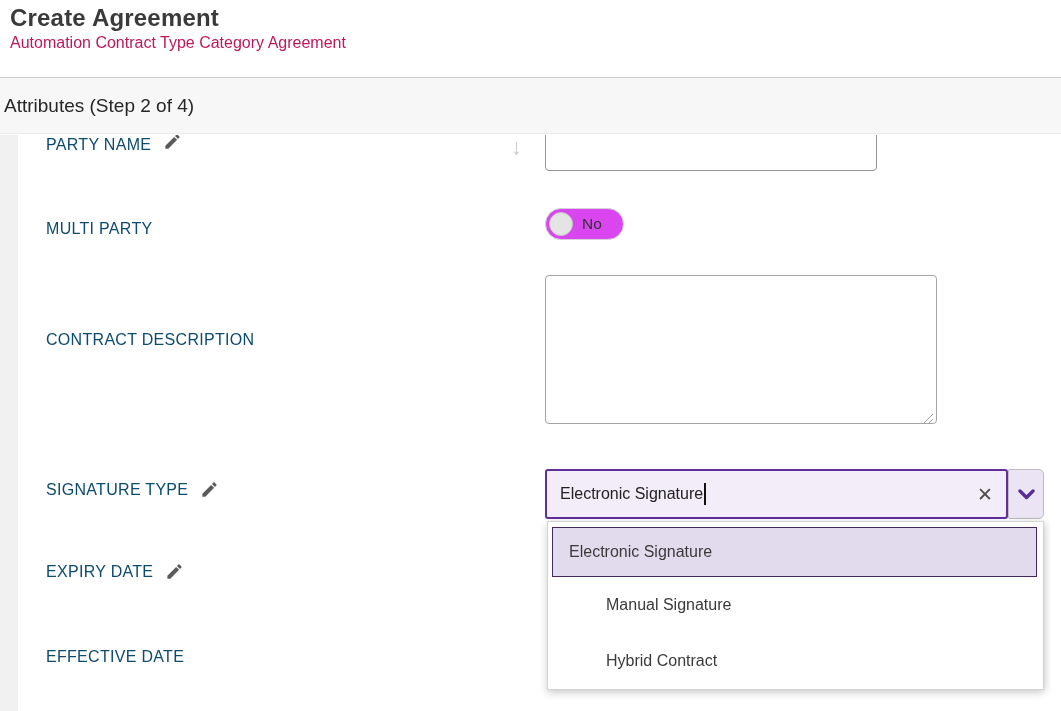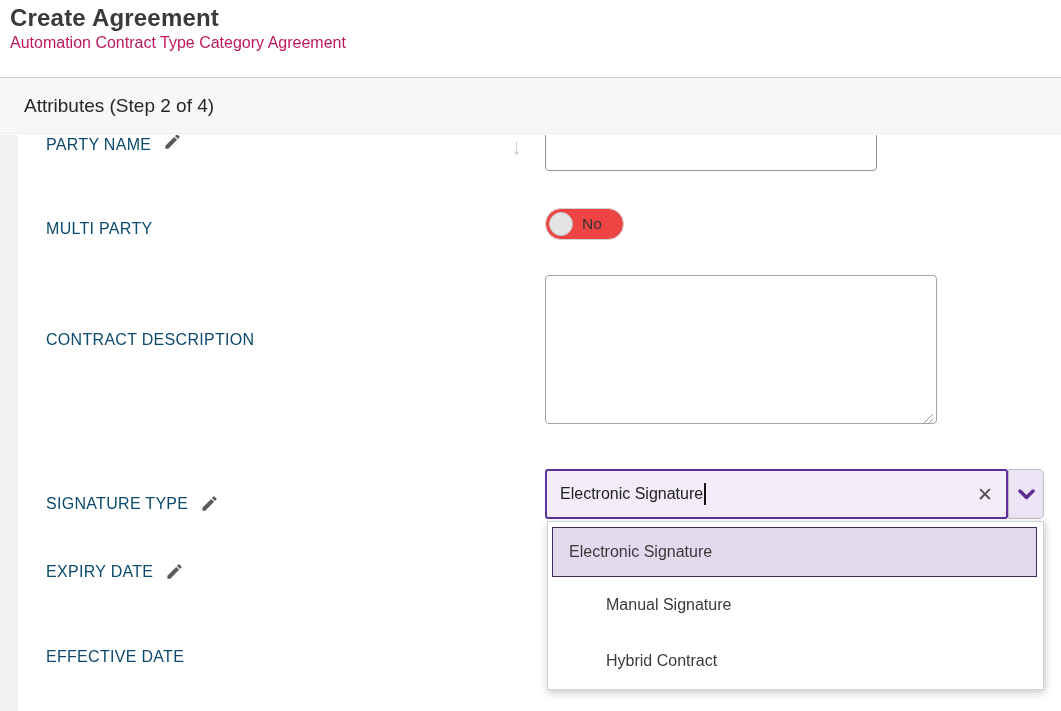--- a/index.html
+++ b/index.html
@@ -13,21 +13,21 @@
 
   
   .hdr { position:absolute; left:10px; top:4px; }
   .hdr-title { font-size:24px; font-weight:700; color:#3a3a3a; letter-spacing:.2px; }
   .hdr-sub   { font-size:16px; color:#be185d; margin-top:2px; }
 
   
   .section-bar {
     position:absolute; left:0; right:0; top:77px; height:57px;
     background:#f7f7f7; border-top:1px solid #cdcdcd; border-bottom:1px solid #ececec;
-    display:flex; align-items:center; padding-left:24px; z-index:20;
+    display:flex; align-items:center; padding-left:4px; z-index:20;
   }
   .section-bar .txt { font-size:19px; color:#262626; }
 
   
   .content { position:absolute; left:0; right:0; top:135px; bottom:0; overflow:hidden; background:#fff; }
   .gutter  { position:absolute; left:0; top:0; bottom:0; width:18px; background:#f1f1f1; }
 
   .field-label {
     position:absolute; left:46px; display:flex; align-items:center; gap:12px;
     font-size:16px; color:#0c4a6e; letter-spacing:.3px; white-space:nowrap;
@@ -40,21 +40,21 @@
   
   .txt-input {
     position:absolute; left:545px; top:-10px; width:332px; height:46px;
     border:1px solid #949494; border-radius:4px; background:#fff;
     font:16px "Liberation Sans",sans-serif; padding:0 10px; color:#222; outline:none;
   }
 
   
   .toggle {
     position:absolute; left:545px; top:73px; width:79px; height:32px;
-    border:1px solid #d4d4d4; border-radius:16px; background:#ef4444;
+    border:1px solid #d4d4d4; border-radius:16px; background:#d946ef;
     display:flex; align-items:center; cursor:pointer;
   }
   .toggle-knob {
     width:24px; height:24px; border-radius:50%; margin-left:3px;
     background:#e4e4e4; border:1px solid #c6c6c6;
   }
   .toggle-text { font-size:15.5px; color:#333; margin-left:9px; }
 
   
   .desc-wrap { position:absolute; left:545px; top:140px; width:392px; height:149px; }
@@ -138,21 +138,21 @@
     <div class="desc-wrap">
       <textarea class="desc-area" style=""></textarea>
       <span class="resize-handle">
         <svg width="11" height="11">
             <line x1="1" y1="10" x2="10" y2="1"></line>
             <line x1="6" y1="10" x2="10" y2="6"></line>
           </svg>
       </span>
     </div>
 
-    <div class="field-label" style="top:360px;">
+    <div class="field-label" style="top:346px;">
       <span>SIGNATURE TYPE</span>
       <span class="pencil">
         <svg viewBox="0 0 24 24">
             <path d="M3 17.25V21h3.75L17.81 9.94l-3.75-3.75L3 17.25zM20.71 7.04a1 1 0 0 0 0-1.41l-2.34-2.34a1 1 0 0 0-1.41 0l-1.83 1.83 3.75 3.75 1.83-1.83z"></path>
           </svg>
       </span>
     </div>
     <div class="combo">
       <div class="combo-input">
         <span>Electronic Signature</span>

